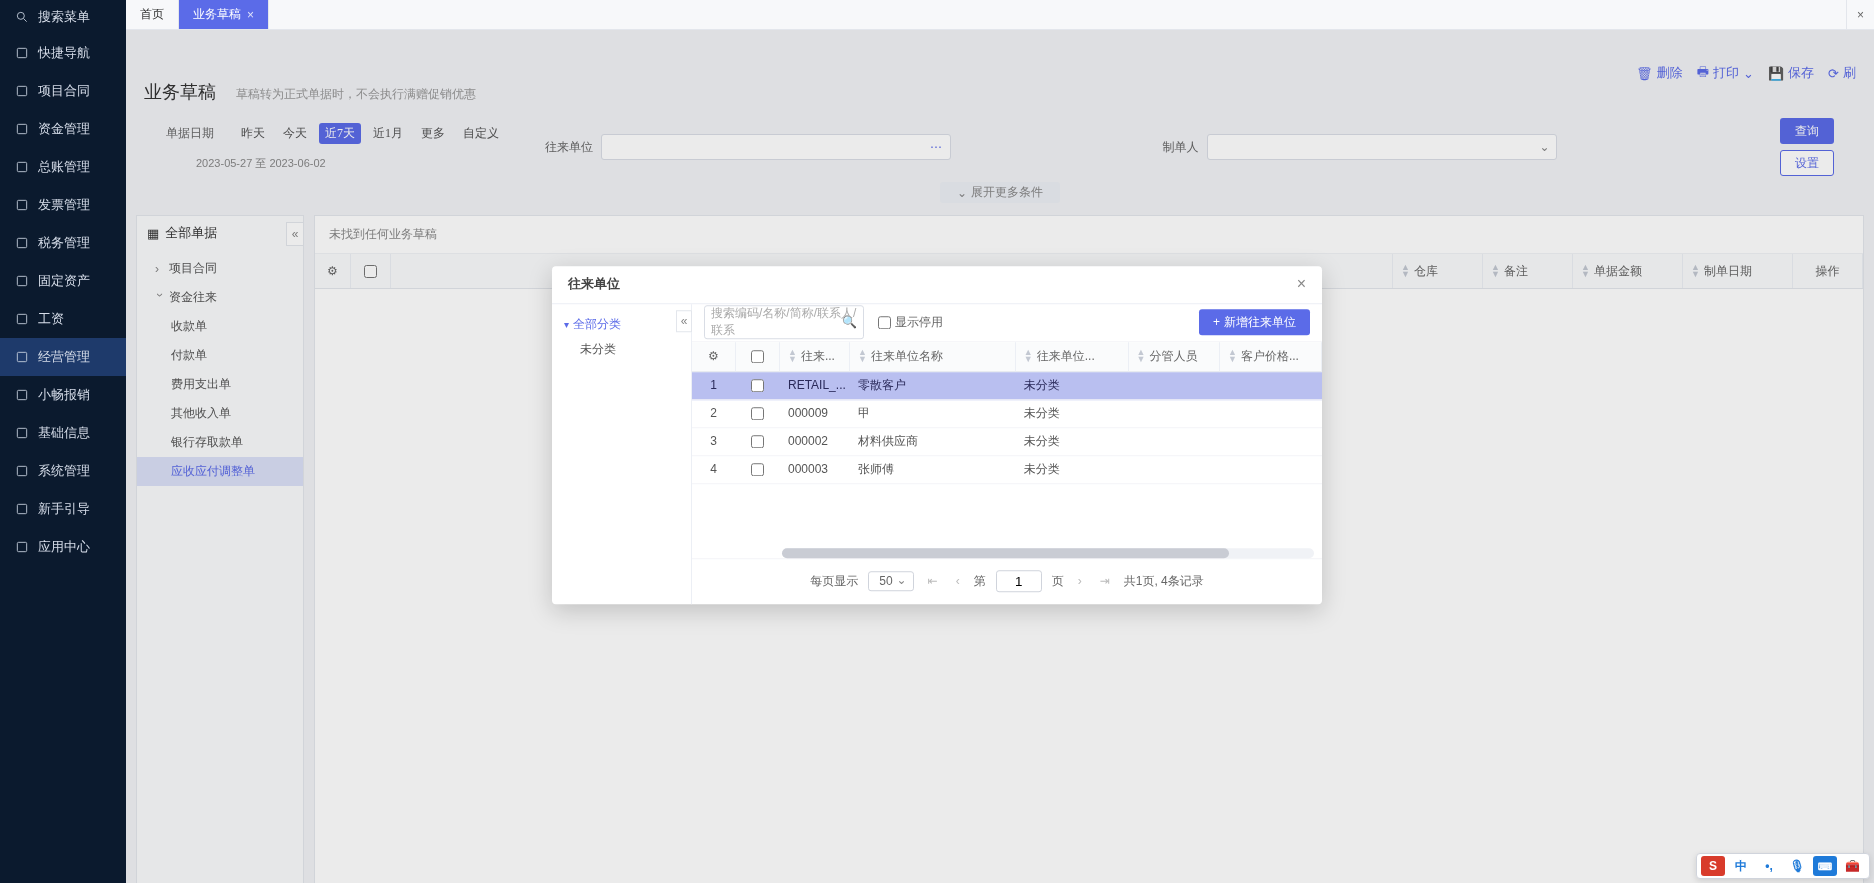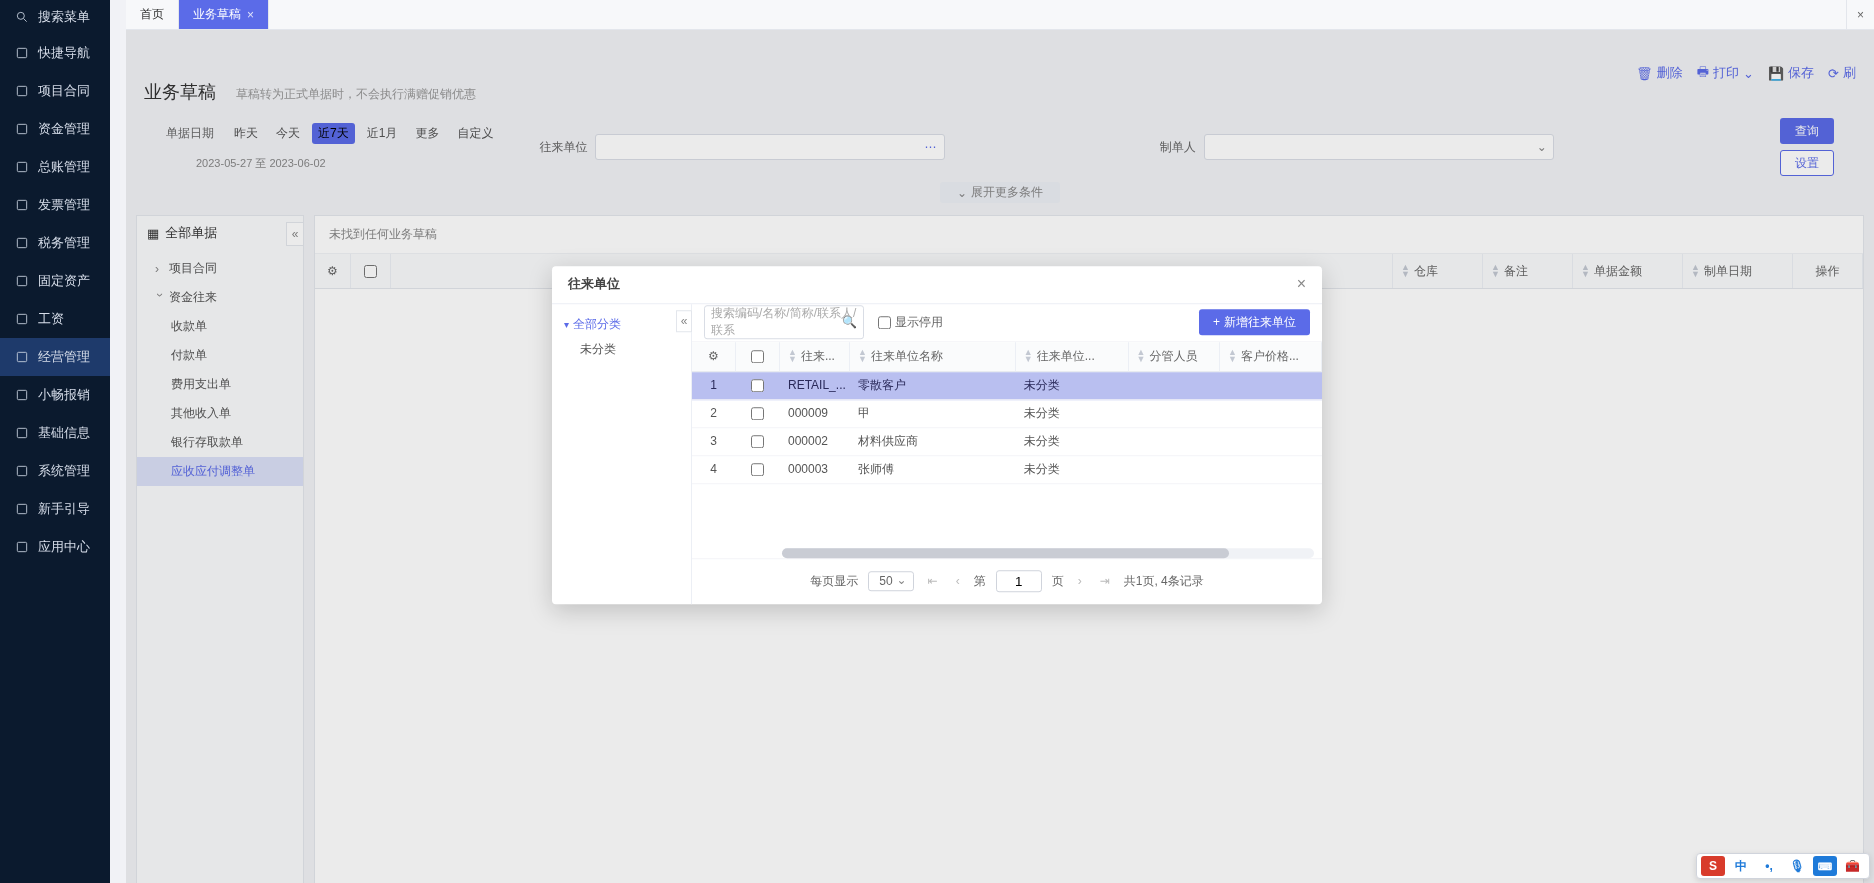--- a/index.html
+++ b/index.html
@@ -1,20 +1,20 @@
 <!DOCTYPE html>
 <html><head>
 <meta charset="utf-8">
 <style>
   * { box-sizing: border-box; margin: 0; padding: 0; }
   html, body { height: 100%; font-family: "Microsoft YaHei", -apple-system, Arial, sans-serif; font-size: 12px; color: #333; background: #f1f2f6; overflow: hidden; }
 
   
   .sidebar {
-    position: fixed; left: 0; top: 0; bottom: 0; width: 110px;
+    position: fixed; left: 0; top: 0; bottom: 0; width: 126px;
     background: #0b1a2e; color: #c9d2e0; z-index: 50;
   }
   .sidebar .item {
     display: flex; align-items: center; gap: 8px; padding: 10px 14px; cursor: pointer;
     color: #d6dde9; font-size: 13px;
   }
   .sidebar .item.search { padding-top: 8px; padding-bottom: 8px; }
   .sidebar .item.active { background: #1e3a6b; }
   .sidebar .icon { width: 16px; height: 16px; flex-shrink: 0; display: inline-flex; align-items: center; justify-content: center; }
 
@@ -40,21 +40,21 @@
   .head-actions .ha { display:flex; align-items:center; gap:4px; cursor:pointer; }
 
   .criteria {
     padding: 6px 40px 6px 40px;
   }
   .crit-row { display:flex; align-items:center; gap:40px; }
   .crit-group { display:flex; align-items:center; gap:8px; }
   .crit-label { color:#666; font-size:12px; }
   .chips { display:flex; align-items:center; gap:6px; }
   .chip { padding:2px 6px; border-radius:3px; cursor:pointer; color:#555; }
-  .chip.active { background:#5b6be8; color:#000000; }
+  .chip.active { background:#5b6be8; color:#ffffff; }
   .date-range { color:#888; font-size:11px; margin-top:12px; padding-left: 30px; }
 
   .input-like {
     height:26px; min-width:350px; background:#fff; border:1px solid #d9dde5; border-radius:3px;
     display:flex; align-items:center; padding:0 6px; color:#999; position:relative;
   }
   .input-like .more { margin-left:auto; color:#5b6be8; cursor:pointer; letter-spacing:2px; }
   .input-like .caret { margin-left:auto; color:#888; cursor:pointer; }
 
   .btn { height:26px; padding:0 14px; border-radius:3px; display:inline-flex; align-items:center; justify-content:center; cursor:pointer; font-size:12px; }
@@ -356,21 +356,21 @@
         <span>⟳</span>
         <span>刷</span>
       </span>
     </div>
   </div>
 
   <div class="criteria">
     <div class="crit-row">
       <div class="crit-group">
         <div>
-          <div style="display:flex;align-items:center;gap:14px;">
+          <div style="display:flex;align-items:center;gap:21px;font-family:Liberation Serif, serif;">
             <span class="crit-label">单据日期</span>
             <span class="chips" id="date-chips">
                 <span class="chip">昨天</span>
                 <span class="chip">今天</span>
                 <span class="chip active">近7天</span>
                 <span class="chip">近1月</span>
                 <span class="chip">更多</span>
                 <span class="chip">自定义</span>
               </span>
           </div>

